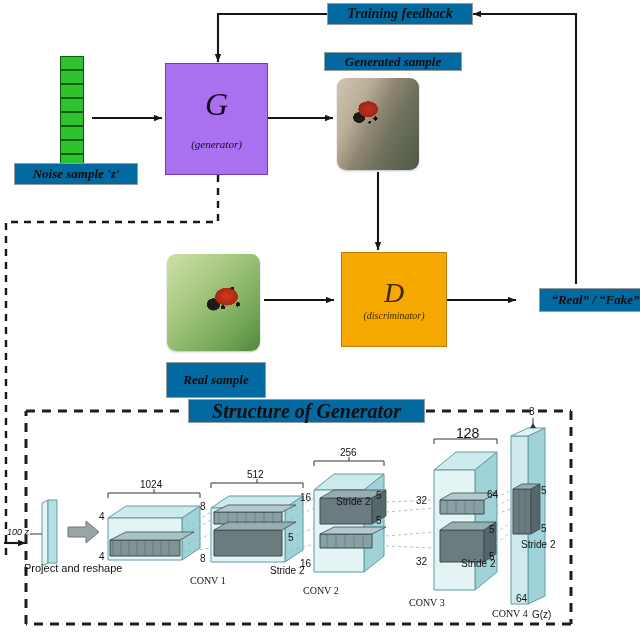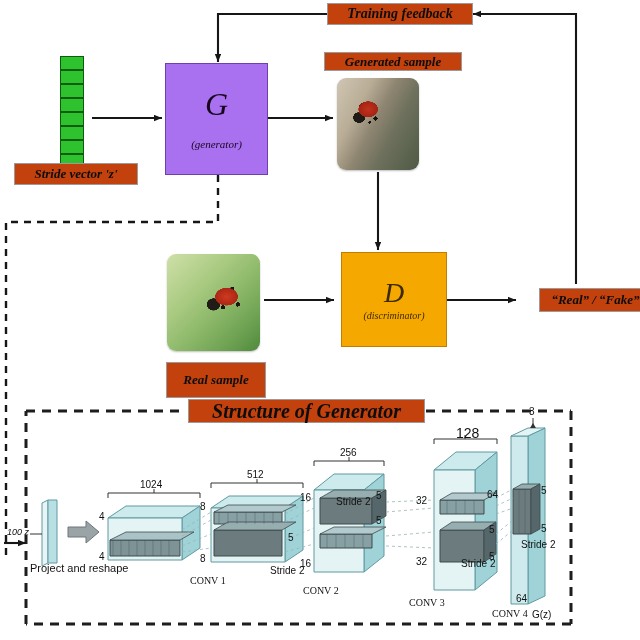--- a/index.html
+++ b/index.html
@@ -1,20 +1,20 @@
 <!DOCTYPE html>
 <html><head>
 <meta charset="utf-8">
 <style>
   html,body{margin:0;padding:0;background:#fff;}
   body{width:640px;height:640px;position:relative;overflow:hidden;
        font-family:"Liberation Sans",sans-serif;color:#111;}
   #stage{position:absolute;left:0;top:0;width:640px;height:640px;}
   svg.layer{position:absolute;left:0;top:0;width:640px;height:640px;overflow:visible;}
-  .tag{position:absolute;background:#c2410c;border:1px solid #9a9a9a;
+  .tag{position:absolute;background:#0369a1;border:1px solid #9a9a9a;
        font-family:"Liberation Serif",serif;font-weight:bold;font-style:italic;
        color:#0d0d0d;white-space:nowrap;display:flex;align-items:center;
        justify-content:center;box-sizing:border-box;}
   .blk{position:absolute;box-sizing:border-box;display:flex;flex-direction:column;
        align-items:center;justify-content:center;}
   .blk .sym{font-family:"Liberation Serif",serif;font-style:italic;
             line-height:1;color:#18061f;}
   .blk .sub{font-family:"Liberation Serif",serif;font-style:italic;
             color:#18061f;margin-top:3px;}
   #gen{background:#a970f0;border:1px solid #6d3fb0;}
@@ -113,21 +113,21 @@
 
   <div class="blk" id="disc" style="left:341px;top:252px;width:106px;height:95px;">
     <div class="sym" style="font-size:28px;">D</div>
     <div class="sub" style="font-size:10px;">(discriminator)</div>
   </div>
 
   <div class="tag" style="left:327px;top:3px;width:146px;height:22px;font-size:14px;">Training feedback</div>
 
   <div class="tag" style="left:324px;top:52px;width:138px;height:19px;font-size:13px;">Generated sample</div>
 
-  <div class="tag" style="left:14px;top:163px;width:124px;height:22px;font-size:13px;">Stride vector 'z'</div>
+  <div class="tag" style="left:14px;top:163px;width:124px;height:22px;font-size:13px;">Noise sample 'z'</div>
 
   <div class="tag" style="left:166px;top:362px;width:100px;height:36px;font-size:13px;">Real sample</div>
 
   <div class="tag" style="left:519px;top:288px;width:113px;height:24px;font-size:13px;margin-left:20px;">“Real” / “Fake”</div>
 
   <div class="tag" style="left:188px;top:399px;width:237px;height:24px;font-size:20px;">Structure of Generator</div>
 
   <svg class="layer" viewBox="0 0 640 640">
     <defs>
       <g id="defsholder"></g>
@@ -262,21 +262,21 @@
     <g stroke="#9bb3b6" stroke-width="0.8" stroke-dasharray="3 3" fill="none">
       <path d="M496,498 L513,489"></path>
         <path d="M496,506 L513,498"></path>
       <path d="M496,514 L513,508"></path>
         <path d="M496,534 L513,520"></path>
       <path d="M496,544 L513,530"></path>
     </g>
   </svg>
 
   <div class="nlab" style="left:7px;top:527px;font-size:9px;font-style:italic;">100 z</div>
-  <div class="nlab" style="left:30px;top:562px;font-size:11px;">Project and reshape</div>
+  <div class="nlab" style="left:24px;top:562px;font-size:11px;">Project and reshape</div>
   <div class="nlab" style="left:532px;top:609px;font-size:10px;">G(z)</div>
 
   <div class="nlab" style="left:140px;top:479px;font-size:10px;">1024</div>
   <div class="nlab" style="left:247px;top:469px;font-size:10px;">512</div>
   <div class="nlab" style="left:340px;top:447px;font-size:10px;">256</div>
   <div class="nlab" style="left:456px;top:425px;font-size:14px;">128</div>
   <div class="nlab" style="left:529px;top:406px;font-size:10px;">3</div>
 
   <div class="nlab" style="left:99px;top:511px;font-size:10px;">4</div>
   <div class="nlab" style="left:99px;top:551px;font-size:10px;">4</div>

